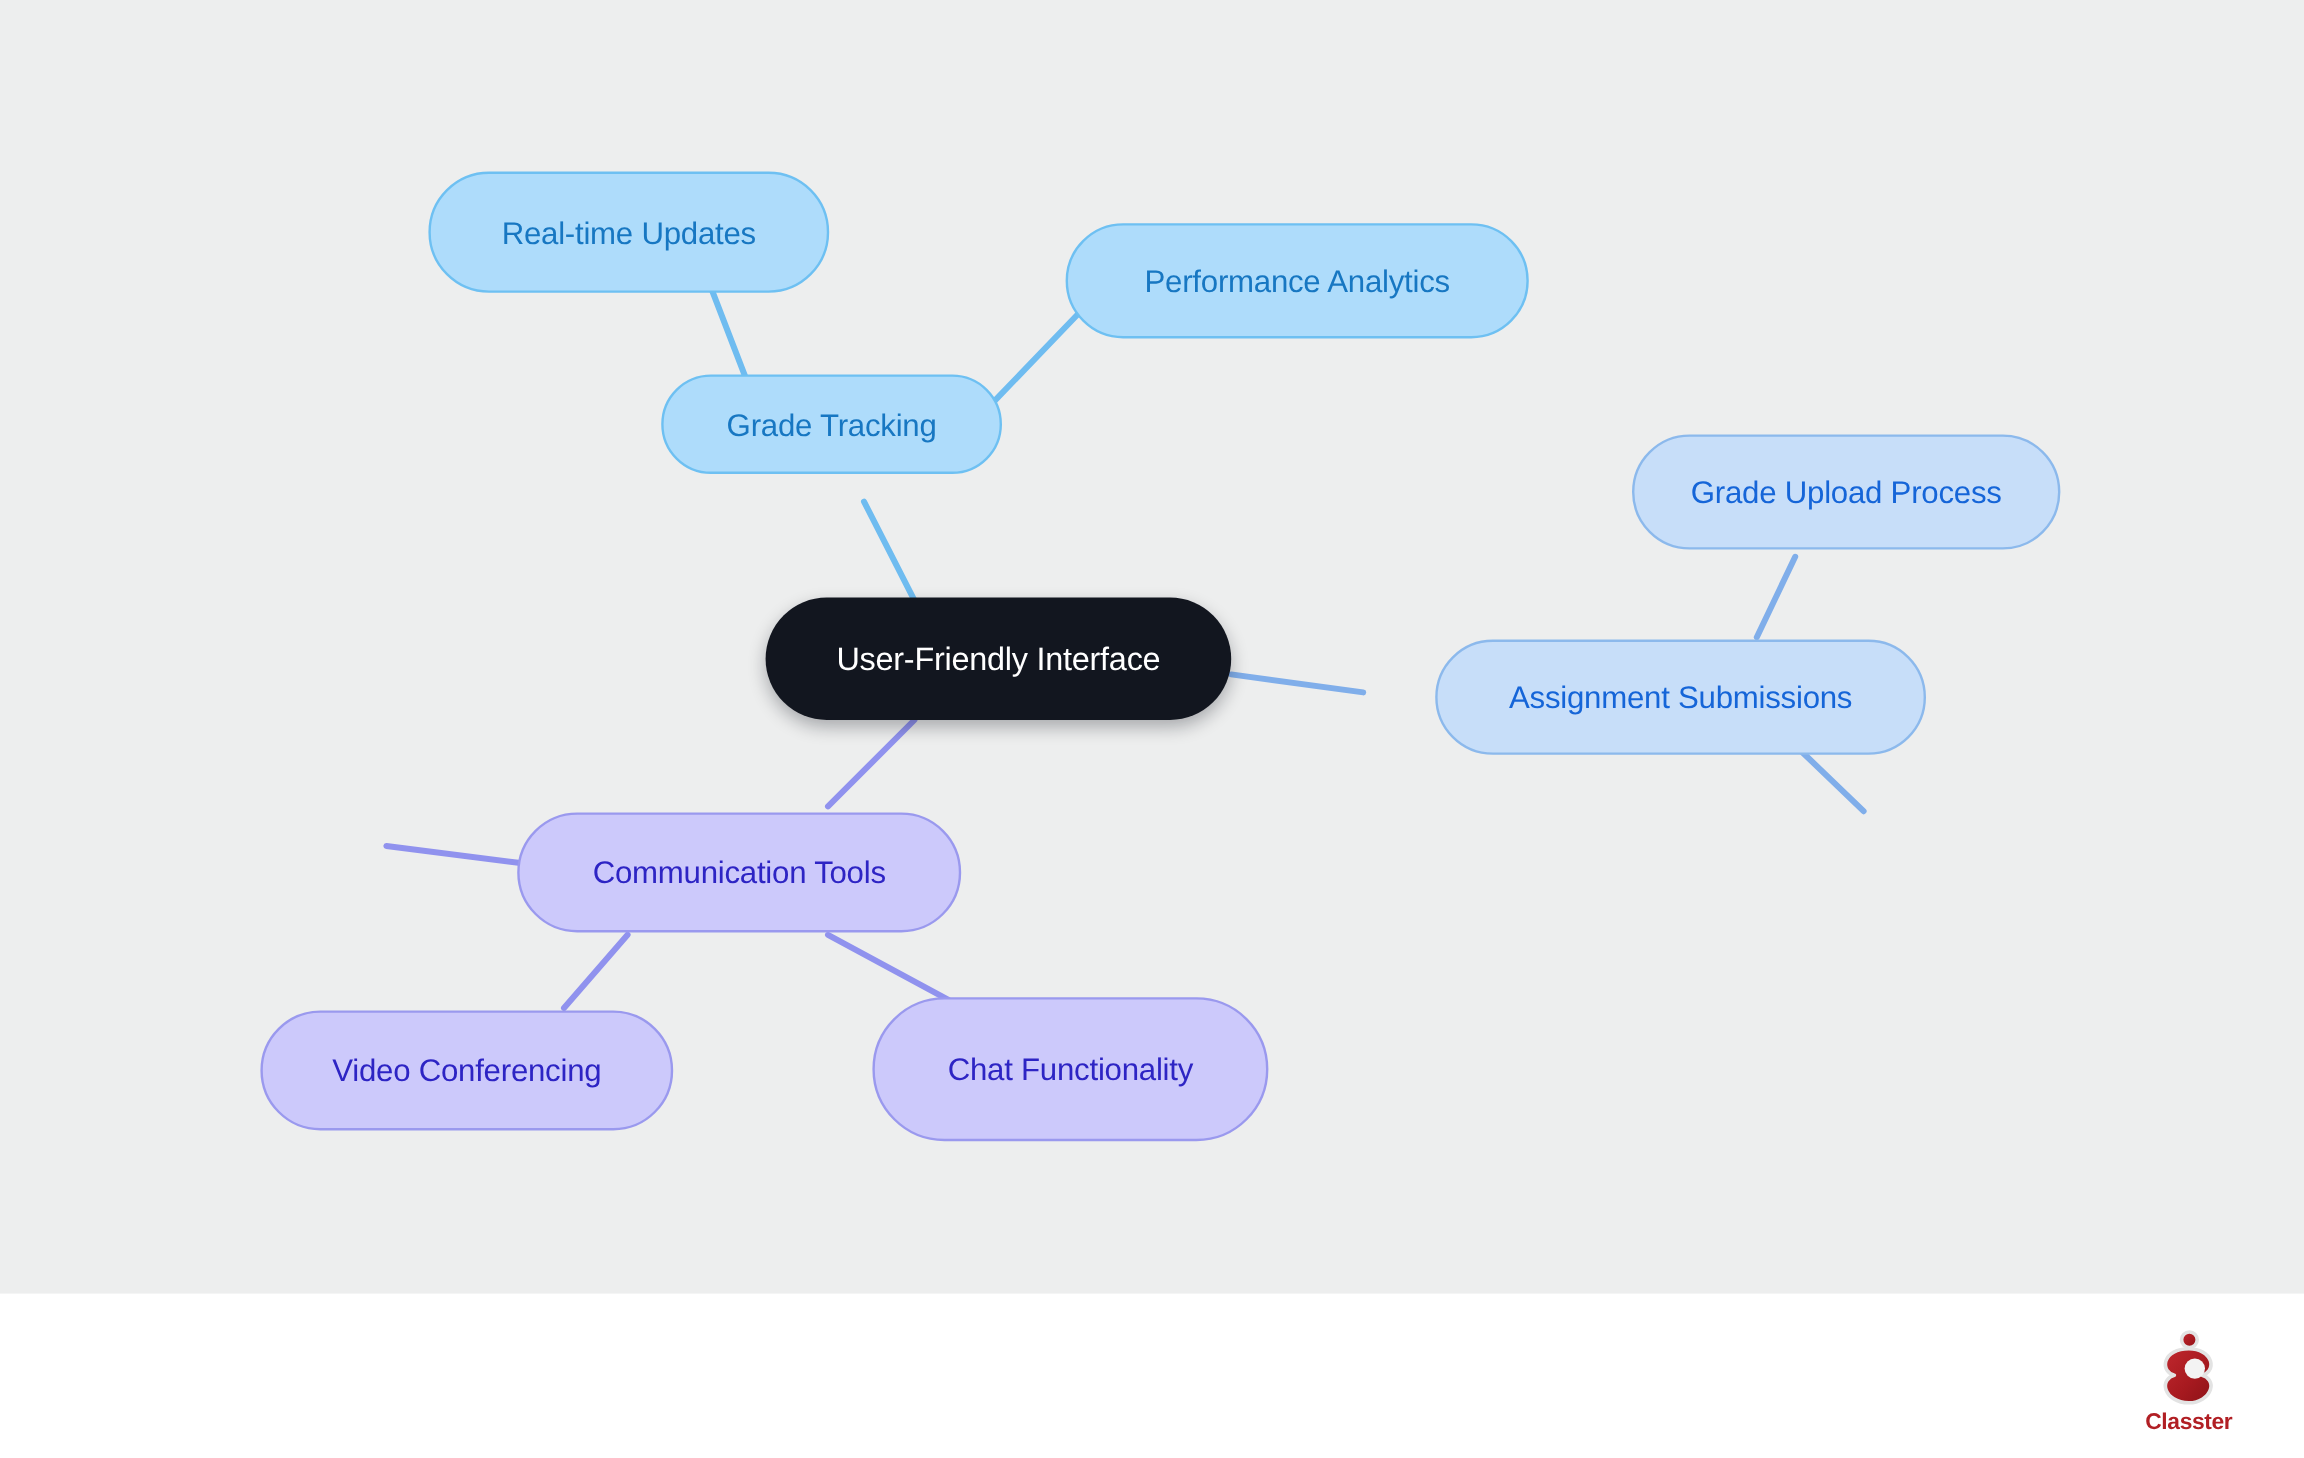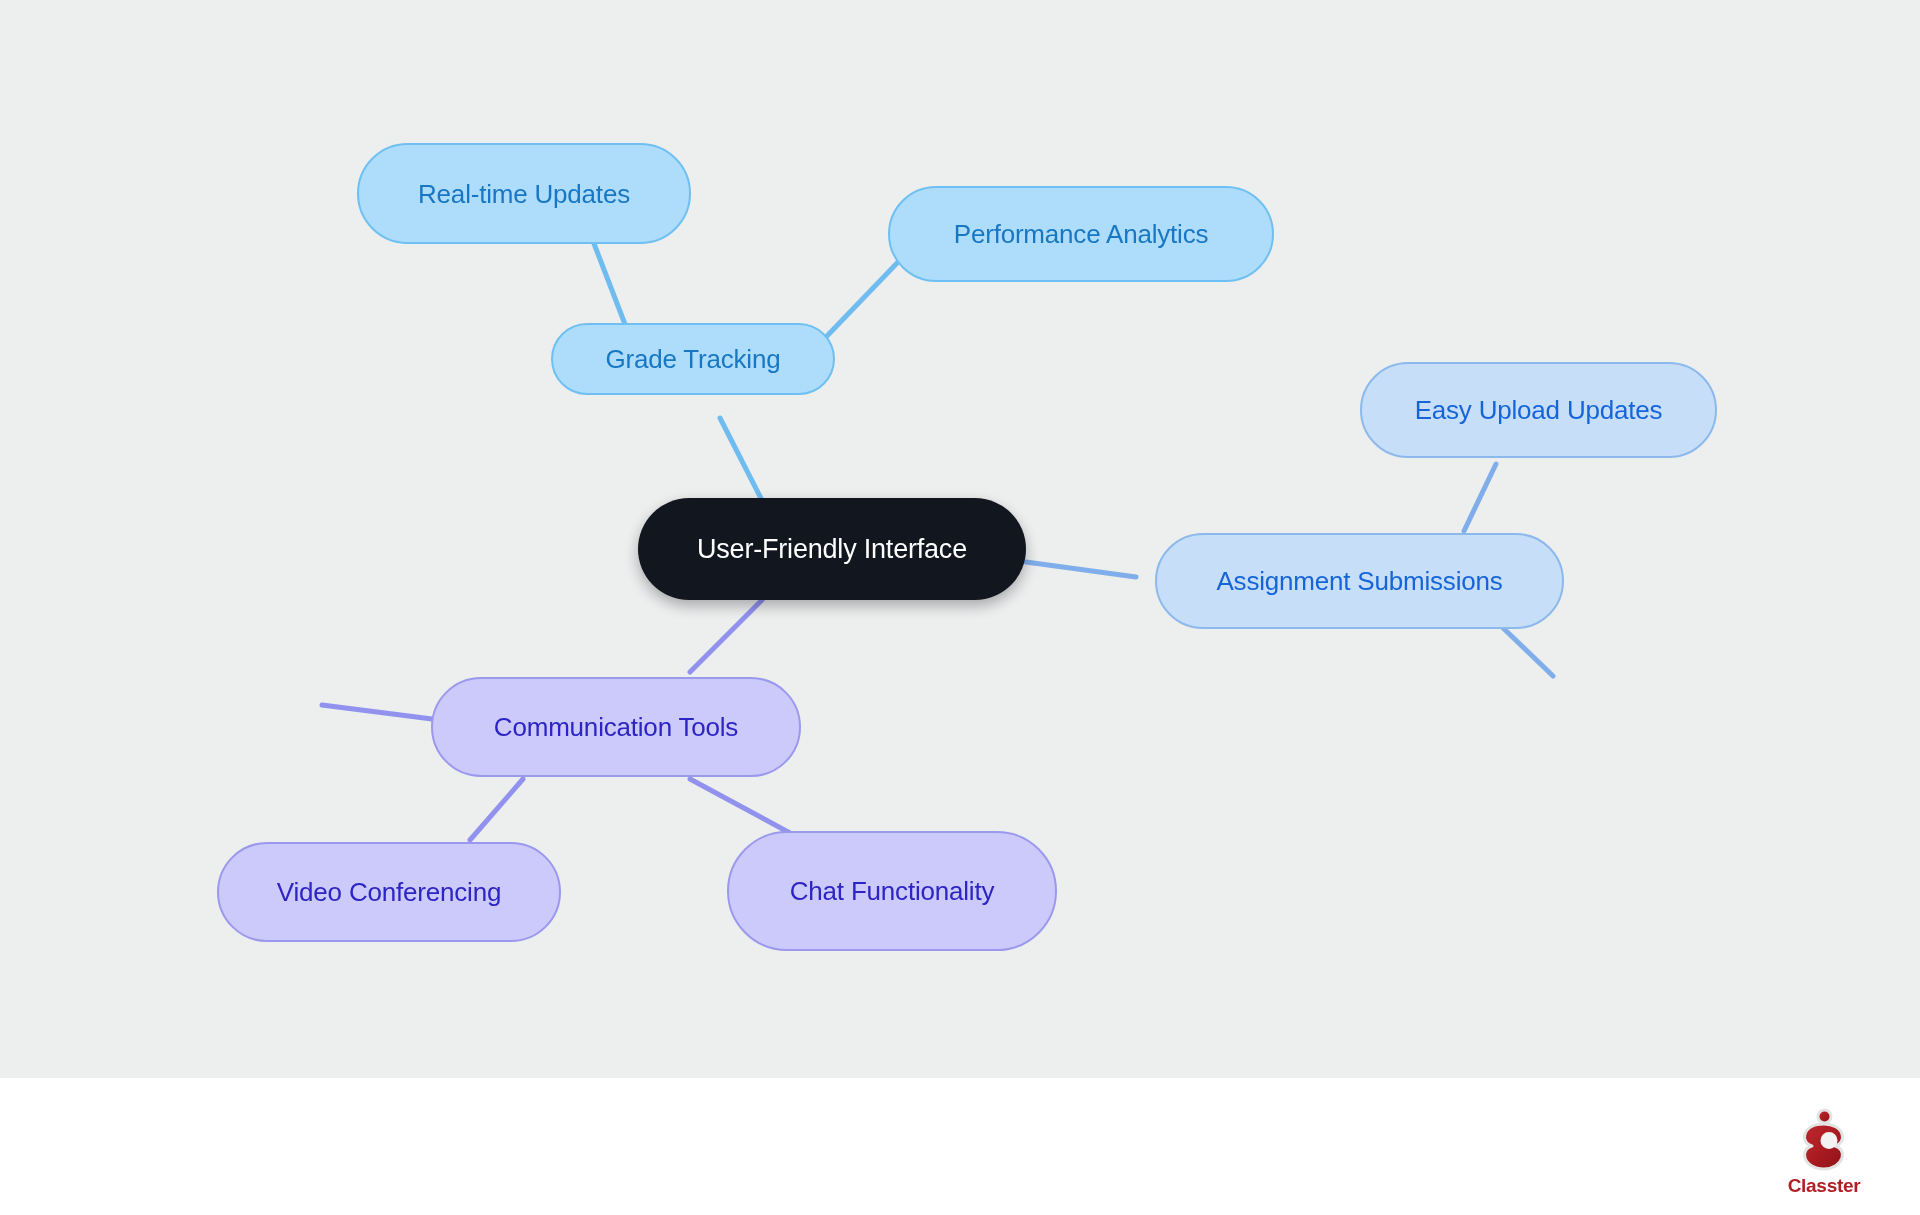--- a/index.html
+++ b/index.html
@@ -147,29 +147,29 @@
     </svg>
 
     <div class="node node--sky" style="left:357px; top:143px; width:334px; height:101px;">
       <span class="node-label">Real-time Updates</span>
     </div>
 
     <div class="node node--sky" style="left:888px; top:186px; width:386px; height:96px;">
       <span class="node-label">Performance Analytics</span>
     </div>
 
-    <div class="node node--sky" style="left:551px; top:323px; width:284px; height:72px;">
+    <div class="node node--sky" style="left:551px; top:312px; width:284px; height:83px;">
       <span class="node-label">Grade Tracking</span>
     </div>
 
     <div class="node node--blue" style="left:1360px; top:362px; width:357px; height:96px;">
-      <span class="node-label">Easy Upload Updates</span>
-    </div>
-
-    <div class="node node--blue" style="left:1155px; top:533px; width:409px; height:96px;">
+      <span class="node-label">Grade Upload Process</span>
+    </div>
+
+    <div class="node node--blue" style="left:1196px; top:533px; width:409px; height:96px;">
       <span class="node-label">Assignment Submissions</span>
     </div>
 
 
 
     <div class="node node--purple" style="left:431px; top:677px; width:370px; height:100px;">
       <span class="node-label">Communication Tools</span>
     </div>
 
     <div class="node node--purple" style="left:217px; top:842px; width:344px; height:100px;">

